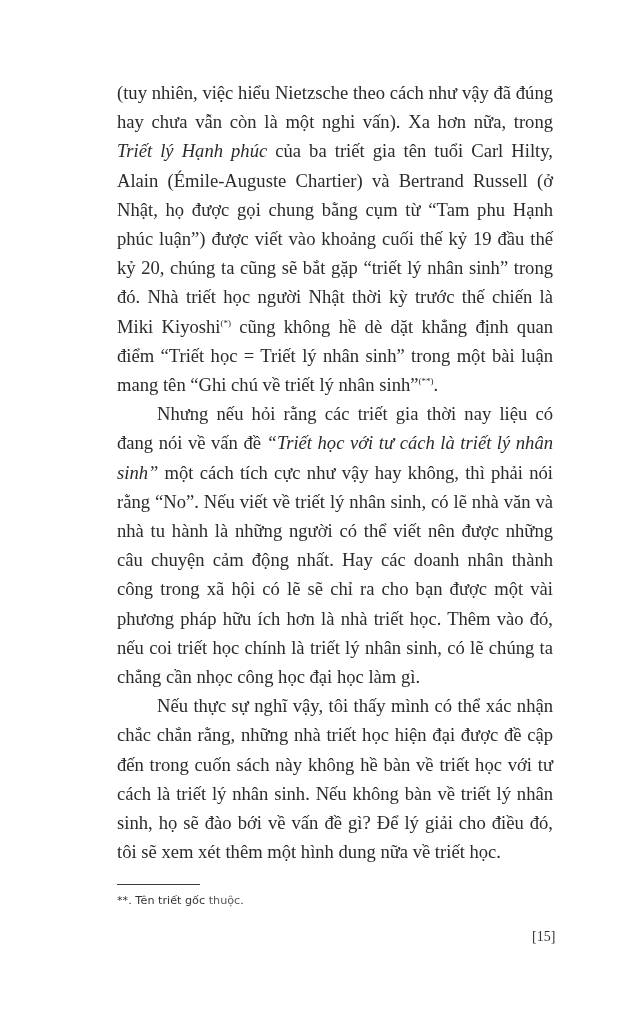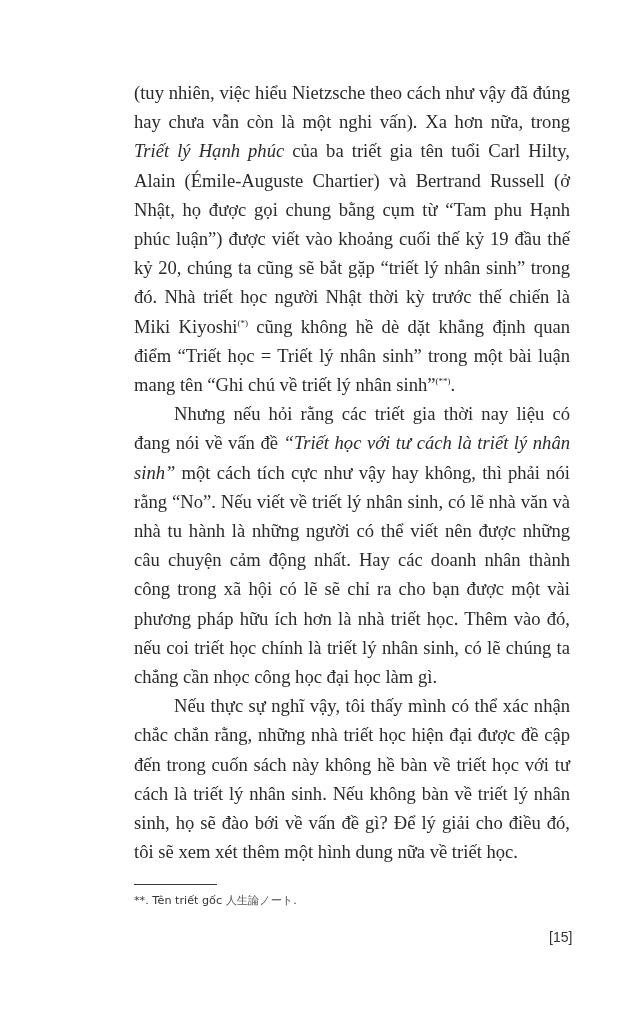--- a/index.html
+++ b/index.html
@@ -13,21 +13,20 @@
     position: relative;
     overflow: hidden;
     color: #2a2a2a;
   }
   .page {
     position: absolute;
     left: 0; top: 0;
     width: 601px;
     height: 1024px;
     background: #ffffff;
-    margin-left: 17px;
   }
   .body-text {
     position: absolute;
     left: 117px;
     top: 78px;
     width: 436px;
     font-family: "DejaVu Serif", "Liberation Serif", serif;
     font-family: "Liberation Serif", "DejaVu Serif", serif;
     font-size: 18.6px;
     line-height: 29.2px;
@@ -72,21 +71,21 @@
     margin: 0;
     white-space: normal;
   }
   .footnotes .cjk {
     color: #555555;
   }
   .page-number {
     position: absolute;
     left: 532px;
     top: 928px;
-    font-family: Liberation Sans, sans-serif;
+    font-family: Liberation Serif, serif;
     font-size: 14px;
     line-height: 18px;
     color: #333333;
   }
 </style>
 </head>
 <body>
 
 <div class="page">
 
@@ -94,18 +93,18 @@
     <p><span>(tuy nhiên, việc hiểu Nietzsche theo cách như vậy đã đúng hay chưa vẫn còn là một nghi vấn). Xa hơn nữa, trong </span><em>Triết lý Hạnh phúc</em><span> của ba triết gia tên tuổi Carl Hilty, Alain (Émile-Auguste Chartier) và Bertrand Russell (ở Nhật, họ được gọi chung bằng cụm từ “Tam phu Hạnh phúc luận”) được viết vào khoảng cuối thế kỷ 19 đầu thế kỷ 20, chúng ta cũng sẽ bắt gặp “triết lý nhân sinh” trong đó. Nhà triết học người Nhật thời kỳ trước thế chiến là Miki Kiyoshi</span><sup>(*)</sup><span> cũng không hề dè dặt khẳng định quan điểm “Triết học = Triết lý nhân sinh” trong một bài luận mang tên “Ghi chú về triết lý nhân sinh”</span><sup>(**)</sup><span>.</span></p>
 
     <p class="indent"><span>Nhưng nếu hỏi rằng các triết gia thời nay liệu có đang nói về vấn đề </span><em>“Triết học với tư cách là triết lý nhân sinh”</em><span> một cách tích cực như vậy hay không, thì phải nói rằng “No”. Nếu viết về triết lý nhân sinh, có lẽ nhà văn và nhà tu hành là những người có thể viết nên được những câu chuyện cảm động nhất. Hay các doanh nhân thành công trong xã hội có lẽ sẽ chỉ ra cho bạn được một vài phương pháp hữu ích hơn là nhà triết học. Thêm vào đó, nếu coi triết học chính là triết lý nhân sinh, có lẽ chúng ta chẳng cần nhọc công học đại học làm gì.</span></p>
 
     <p class="indent"><span>Nếu thực sự nghĩ vậy, tôi thấy mình có thể xác nhận chắc chắn rằng, những nhà triết học hiện đại được đề cập đến trong cuốn sách này không hề bàn về triết học với tư cách là triết lý nhân sinh. Nếu không bàn về triết lý nhân sinh, họ sẽ đào bới về vấn đề gì? Để lý giải cho điều đó, tôi sẽ xem xét thêm một hình dung nữa về triết học.</span></p>
   </div>
 
   <div class="footnote-rule"></div>
 
   <div class="footnotes">
-    <p class="fn"><span>**.</span><span> Tên triết gốc </span><span class="cjk">人生論ノート</span><span>.</span></p>
+    <p class="fn"><span>**.</span><span> Tên triết gốc </span><span class="cjk">thuộc</span><span>.</span></p>
   </div>
 
   <div class="page-number">[15]</div>
 
 </div>
 
 </body></html>

